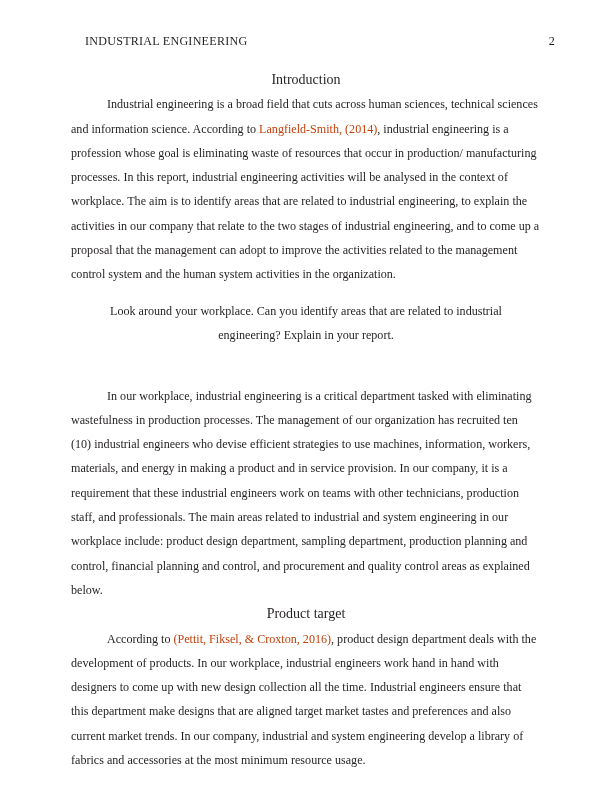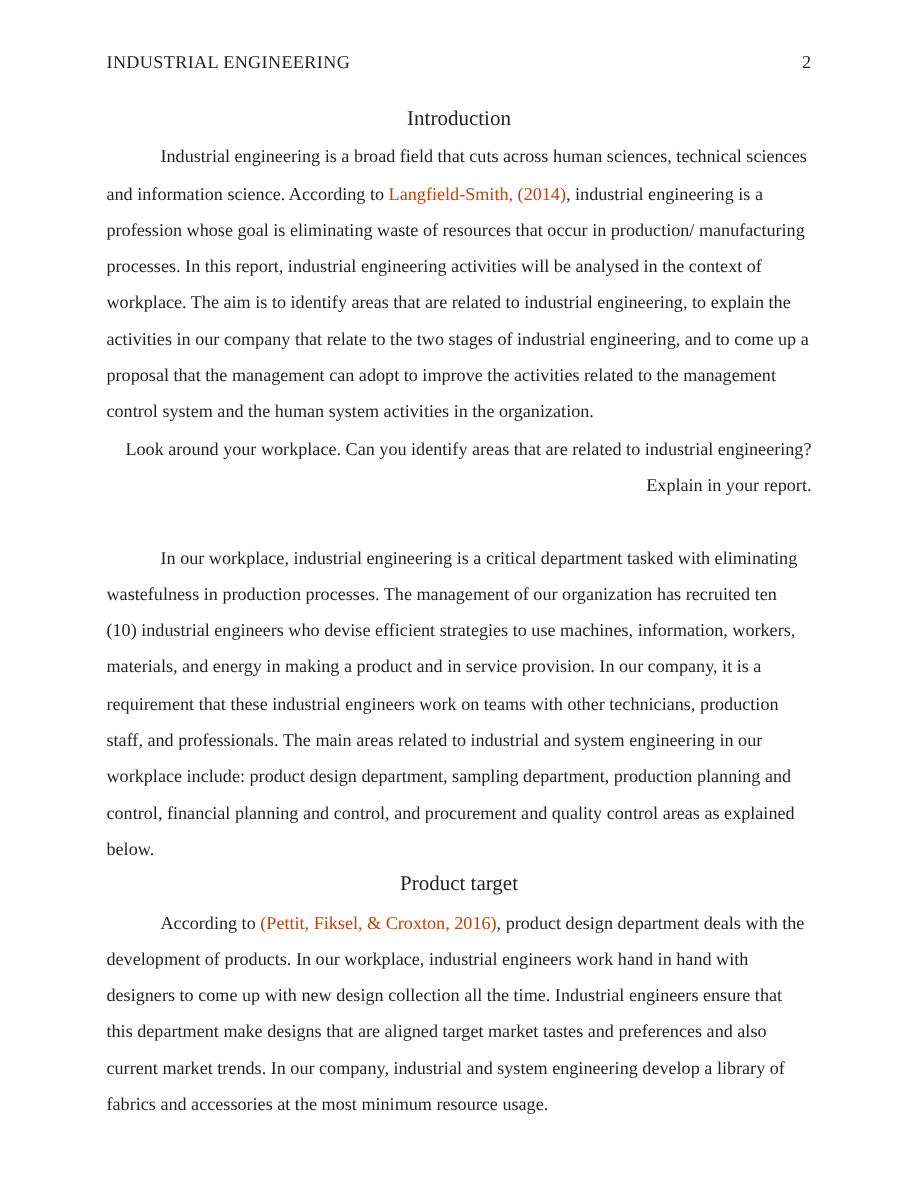--- a/index.html
+++ b/index.html
@@ -12,21 +12,21 @@
     width: 612px;
     height: 792px;
     background: #ffffff;
     font-family: "Liberation Serif", "DejaVu Serif", serif;
     color: #231f20;
     overflow: hidden;
     box-sizing: border-box;
   }
   .running-head {
     position: absolute;
-    left: 71px;
+    left: 85px;
     top: 34px;
     width: 470px;
     display: flex;
     justify-content: space-between;
     align-items: baseline;
     font-size: 12.1px;
     letter-spacing: 0.02em;
     line-height: 14px;
   }
   .running-head .title-text {
@@ -56,23 +56,23 @@
     margin: 0;
     padding: 0;
     text-align: left;
     text-indent: 36px;
     hyphens: none;
     -webkit-hyphens: none;
   }
   p.centered {
     font-size: 12.1px;
     line-height: 24.3px;
-    margin: 0;
+    margin: 12px;
     padding: 0;
-    text-align: right;
+    text-align: center;
     text-indent: 0;
   }
   .spacer-line {
     height: 24.3px;
   }
   .citation {
     color: #c2410c;
   }
 </style>
 </head>

